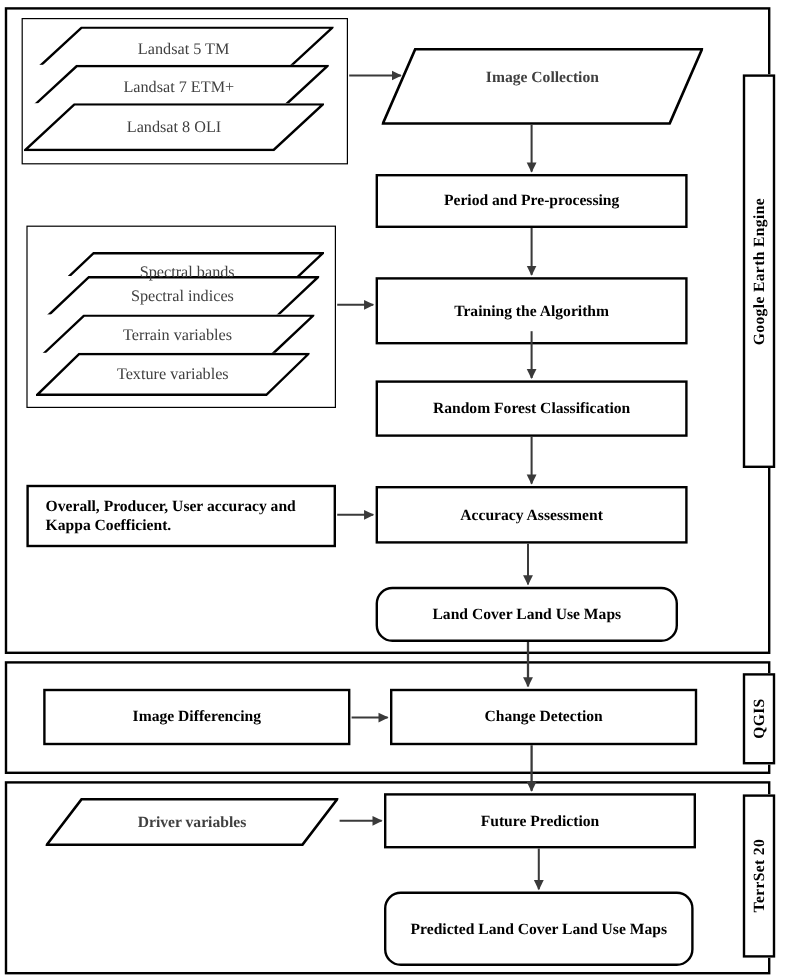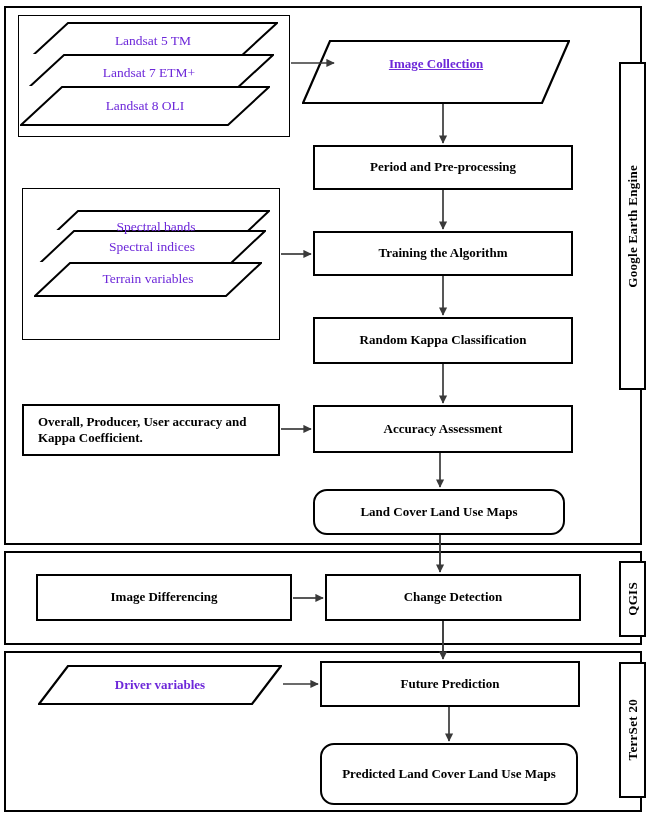--- a/index.html
+++ b/index.html
@@ -70,21 +70,21 @@
     padding-left: 14px;
   }
 
   
   .para {
     background: #fff;
     display: flex;
     align-items: center;
     justify-content: center;
     text-align: center;
-    color: #6d28d9;
+    color: #404040;
   }
   .para .pshape {
     position: absolute;
     inset: 0;
   }
   .para .ptext {
     position: relative;
     z-index: 2;
     width: 100%;
     text-align: center;
@@ -163,42 +163,48 @@
     <span class="ptext">Spectral indices</span>
   </div>
 
   <div class="abs para plain" style="left:34px; top:262px; width:228px; height:35px;">
     <svg class="pshape" viewBox="0 0 228 35" preserveAspectRatio="none">
       <polygon points="36,1 227,1 192,34 1,34" fill="#fff" stroke="#000" stroke-width="2" vector-effect="non-scaling-stroke"></polygon>
     </svg>
     <span class="ptext">Terrain variables</span>
   </div>
 
+  <div class="abs para plain" style="left:30px; top:294px; width:228px; height:36px;">
+    <svg class="pshape" viewBox="0 0 228 36" preserveAspectRatio="none">
+      <polygon points="36,1 227,1 192,35 1,35" fill="#fff" stroke="#000" stroke-width="2" vector-effect="non-scaling-stroke"></polygon>
+    </svg>
+    <span class="ptext">Texture variables</span>
+  </div>
 
   <div class="abs proc left" style="left:22px; top:404px; width:258px; height:52px;">
     <span>Overall, Producer, User accuracy and Kappa Coefficient.</span>
   </div>
 
-  <div class="abs para bold" style="left:302px; top:40px; width:268px; height:48px;text-decoration:underline;">
+  <div class="abs para bold" style="left:318px; top:40px; width:268px; height:48px;">
     <svg class="pshape" viewBox="0 0 268 64" preserveAspectRatio="none">
       <polygon points="28,1 267,1 240,63 1,63" fill="#fff" stroke="#000" stroke-width="2.2" vector-effect="non-scaling-stroke"></polygon>
     </svg>
     <span class="ptext">Image Collection</span>
   </div>
 
   <div class="abs proc" style="left:313px; top:145px; width:260px; height:45px;">
     <span>Period and Pre-processing</span>
   </div>
 
-  <div class="abs proc" style="left:313px; top:231px; width:260px; height:45px;">
+  <div class="abs proc" style="left:313px; top:231px; width:260px; height:56px;">
     <span>Training the Algorithm</span>
   </div>
 
   <div class="abs proc" style="left:313px; top:317px; width:260px; height:47px;">
-    <span>Random Kappa Classification</span>
+    <span>Random Forest Classification</span>
   </div>
 
   <div class="abs proc" style="left:313px; top:405px; width:260px; height:48px;text-align:right;">
     <span>Accuracy Assessment</span>
   </div>
 
   <div class="abs proc rounded" style="left:313px; top:489px; width:252px; height:46px;">
     <span>Land Cover Land Use Maps</span>
   </div>
 

